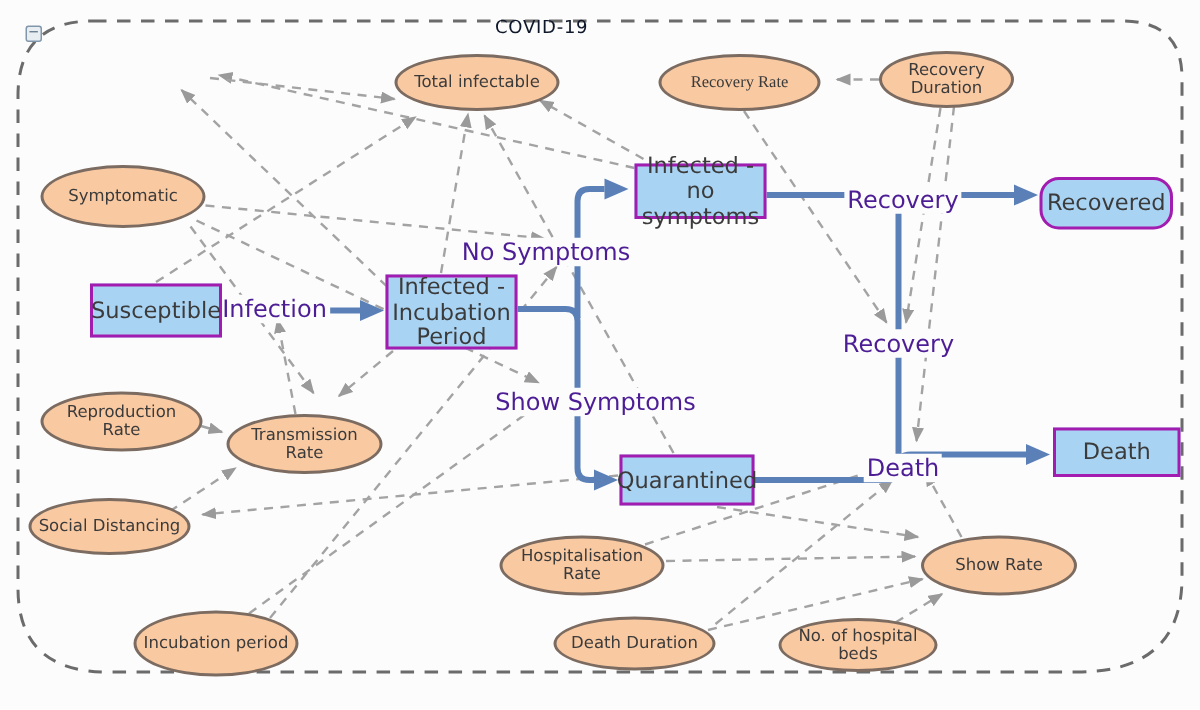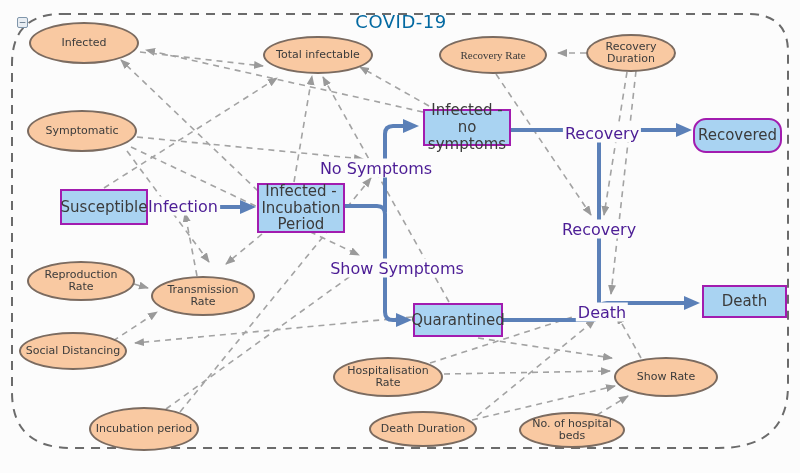--- a/index.html
+++ b/index.html
@@ -10,22 +10,22 @@
   .link{fill:none;stroke:#a3a3a3;stroke-width:1.6;stroke-dasharray:6 5;}
   .pipe{fill:none;stroke:#5b80b8;stroke-width:4;}
   .pipehead{fill:#5b80b8;stroke:none;}
   .node{position:absolute;display:flex;align-items:center;justify-content:center;
         text-align:center;line-height:1.12;color:#3b3b3b;box-sizing:border-box;}
   .var{background:#f9c9a2;border:2px solid #7b6b60;border-radius:50%;
        font-size:11px;padding:1px 4px;}
   .stock{background:#a9d3f2;border:2px solid #a21caf;font-size:15px;padding:1px 2px;}
   .flowlbl{position:absolute;transform:translate(-50%,-50%);color:#4c1d95;
            font-size:16px;background:#fcfcfc;padding:0 2px;white-space:nowrap;}
-  .title{position:absolute;left:330px;top:11px;width:142px;text-align:center;
-         color:#0369a1;font-size:18px;letter-spacing:.5px;}
+  .title{position:absolute;left:330px;top:11px;width:142px;text-align:left;
+         color:#0f172a;font-size:12px;letter-spacing:.5px;}
   .collapse{position:absolute;left:17px;top:17px;width:11px;height:11px;
             background:#e8edf2;border:1px solid #8096ab;border-radius:2px;
             display:flex;align-items:center;justify-content:center;
             font-size:9px;line-height:1;color:#51677c;box-sizing:border-box;}
 </style>
 </head>
 <body>
 
 <div id="app">
 
@@ -88,27 +88,26 @@
       <polygon class="pipehead" points="684,296 700,303 684,310"></polygon>
     </g>
   </svg>
 
   <div class="collapse">
     <span>−</span>
   </div>
   <div class="title">COVID-19</div>
 
   <div class="flowlbl" style="left:183px;top:206px;">Infection</div>
-  <div class="flowlbl" style="left:376px;top:168px;">No Symptoms</div>
+  <div class="flowlbl" style="left:364px;top:168px;">No Symptoms</div>
   <div class="flowlbl" style="left:397px;top:268px;">Show Symptoms</div>
   <div class="flowlbl" style="left:602px;top:133px;">Recovery</div>
   <div class="flowlbl" style="left:599px;top:229px;">Recovery</div>
   <div class="flowlbl" style="left:602px;top:312px;">Death</div>
 
-  <div class="node var" style="left:29px;top:22px;width:110px;height:42px;">Infected</div>
   <div class="node var" style="left:263px;top:36px;width:110px;height:38px;">Total infectable</div>
   <div class="node var" style="left:27px;top:110px;width:110px;height:42px;">Symptomatic</div>
   <div class="node var" style="left:439px;top:36px;width:108px;height:38px;font-family:Liberation Serif, serif;">Recovery Rate</div>
   <div class="node var" style="left:586px;top:34px;width:90px;height:38px;">Recovery Duration</div>
   <div class="node var" style="left:27px;top:261px;width:108px;height:40px;">Reproduction Rate</div>
   <div class="node var" style="left:151px;top:276px;width:104px;height:40px;">Transmission Rate</div>
   <div class="node var" style="left:19px;top:332px;width:108px;height:38px;text-align:right;">Social Distancing</div>
   <div class="node var" style="left:89px;top:407px;width:110px;height:44px;">Incubation period</div>
   <div class="node var" style="left:333px;top:357px;width:110px;height:40px;">Hospitalisation Rate</div>
   <div class="node var" style="left:369px;top:411px;width:108px;height:36px;">Death Duration</div>

